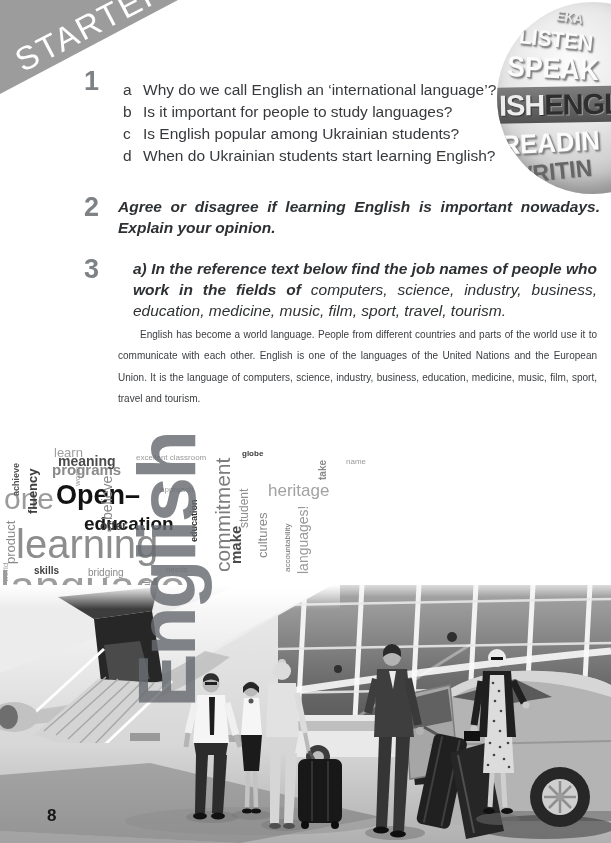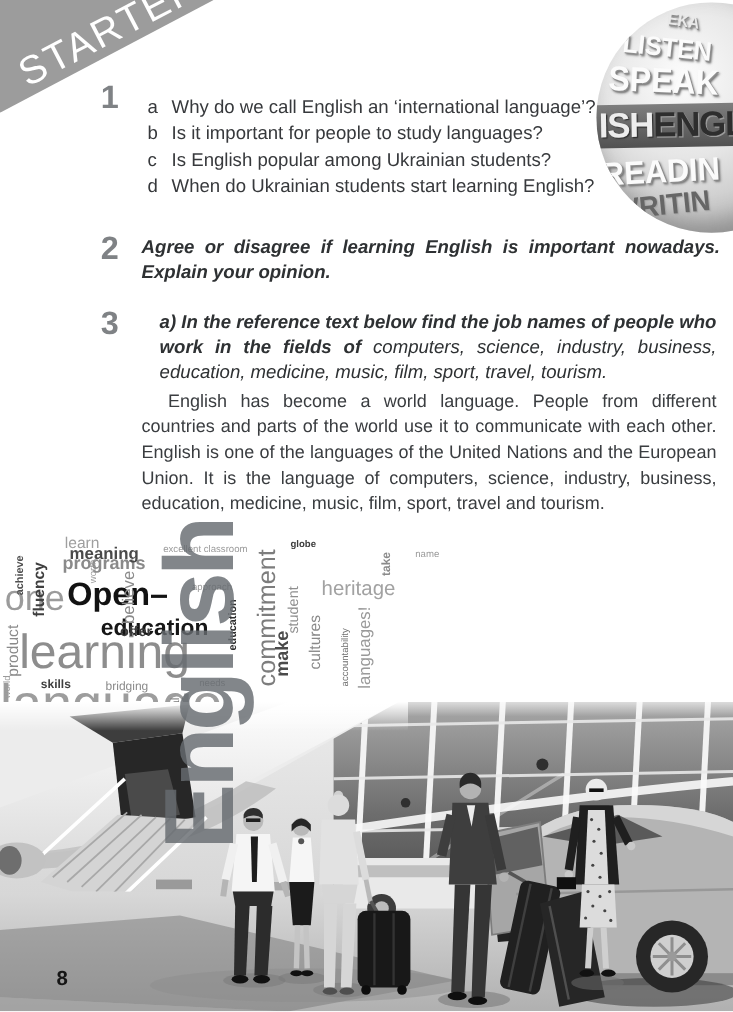--- a/index.html
+++ b/index.html
@@ -40,21 +40,21 @@
   .ex-heading .reg{font-weight:400;}
   .q-list{margin-top:9px;}
   .q-item{display:flex;font-size:15.5px;line-height:22px;color:#37393c;}
   .q-letter{width:20px;flex:0 0 20px;padding-left:5px;}
   .q-text{flex:1;}
   #ex1{top:70px;}
   #ex2{top:196px;}
   #ex3{top:258px;}
   #ex3 .ex-body{margin-left:34px;padding-left:15px;width:464px;box-sizing:content-box;}
   
-  .para1{position:absolute;left:118px;top:324px;width:479px;font-size:15px;line-height:21.3px;
+  .para1{position:absolute;left:118px;top:324px;width:479px;font-size:10px;line-height:21.3px;
     text-align:justify;text-indent:22px;color:#3a3d40;z-index:4;}
   .para2{position:absolute;left:337px;top:431px;width:261px;font-size:15px;line-height:22.6px;
     text-align:justify;color:#3a3d40;z-index:4;}
   
   .word-cloud{position:absolute;left:0;top:424px;width:342px;height:192px;z-index:1;}
   .wc{position:absolute;white-space:nowrap;line-height:1;font-family:"Liberation Sans",sans-serif;}
   
   .big-english{position:absolute;left:126px;top:708px;transform-origin:0 0;transform:rotate(-90deg);
     font-weight:700;font-size:82px;line-height:1;letter-spacing:-3px;
     color:rgba(102,107,112,.82);z-index:3;white-space:nowrap;}

